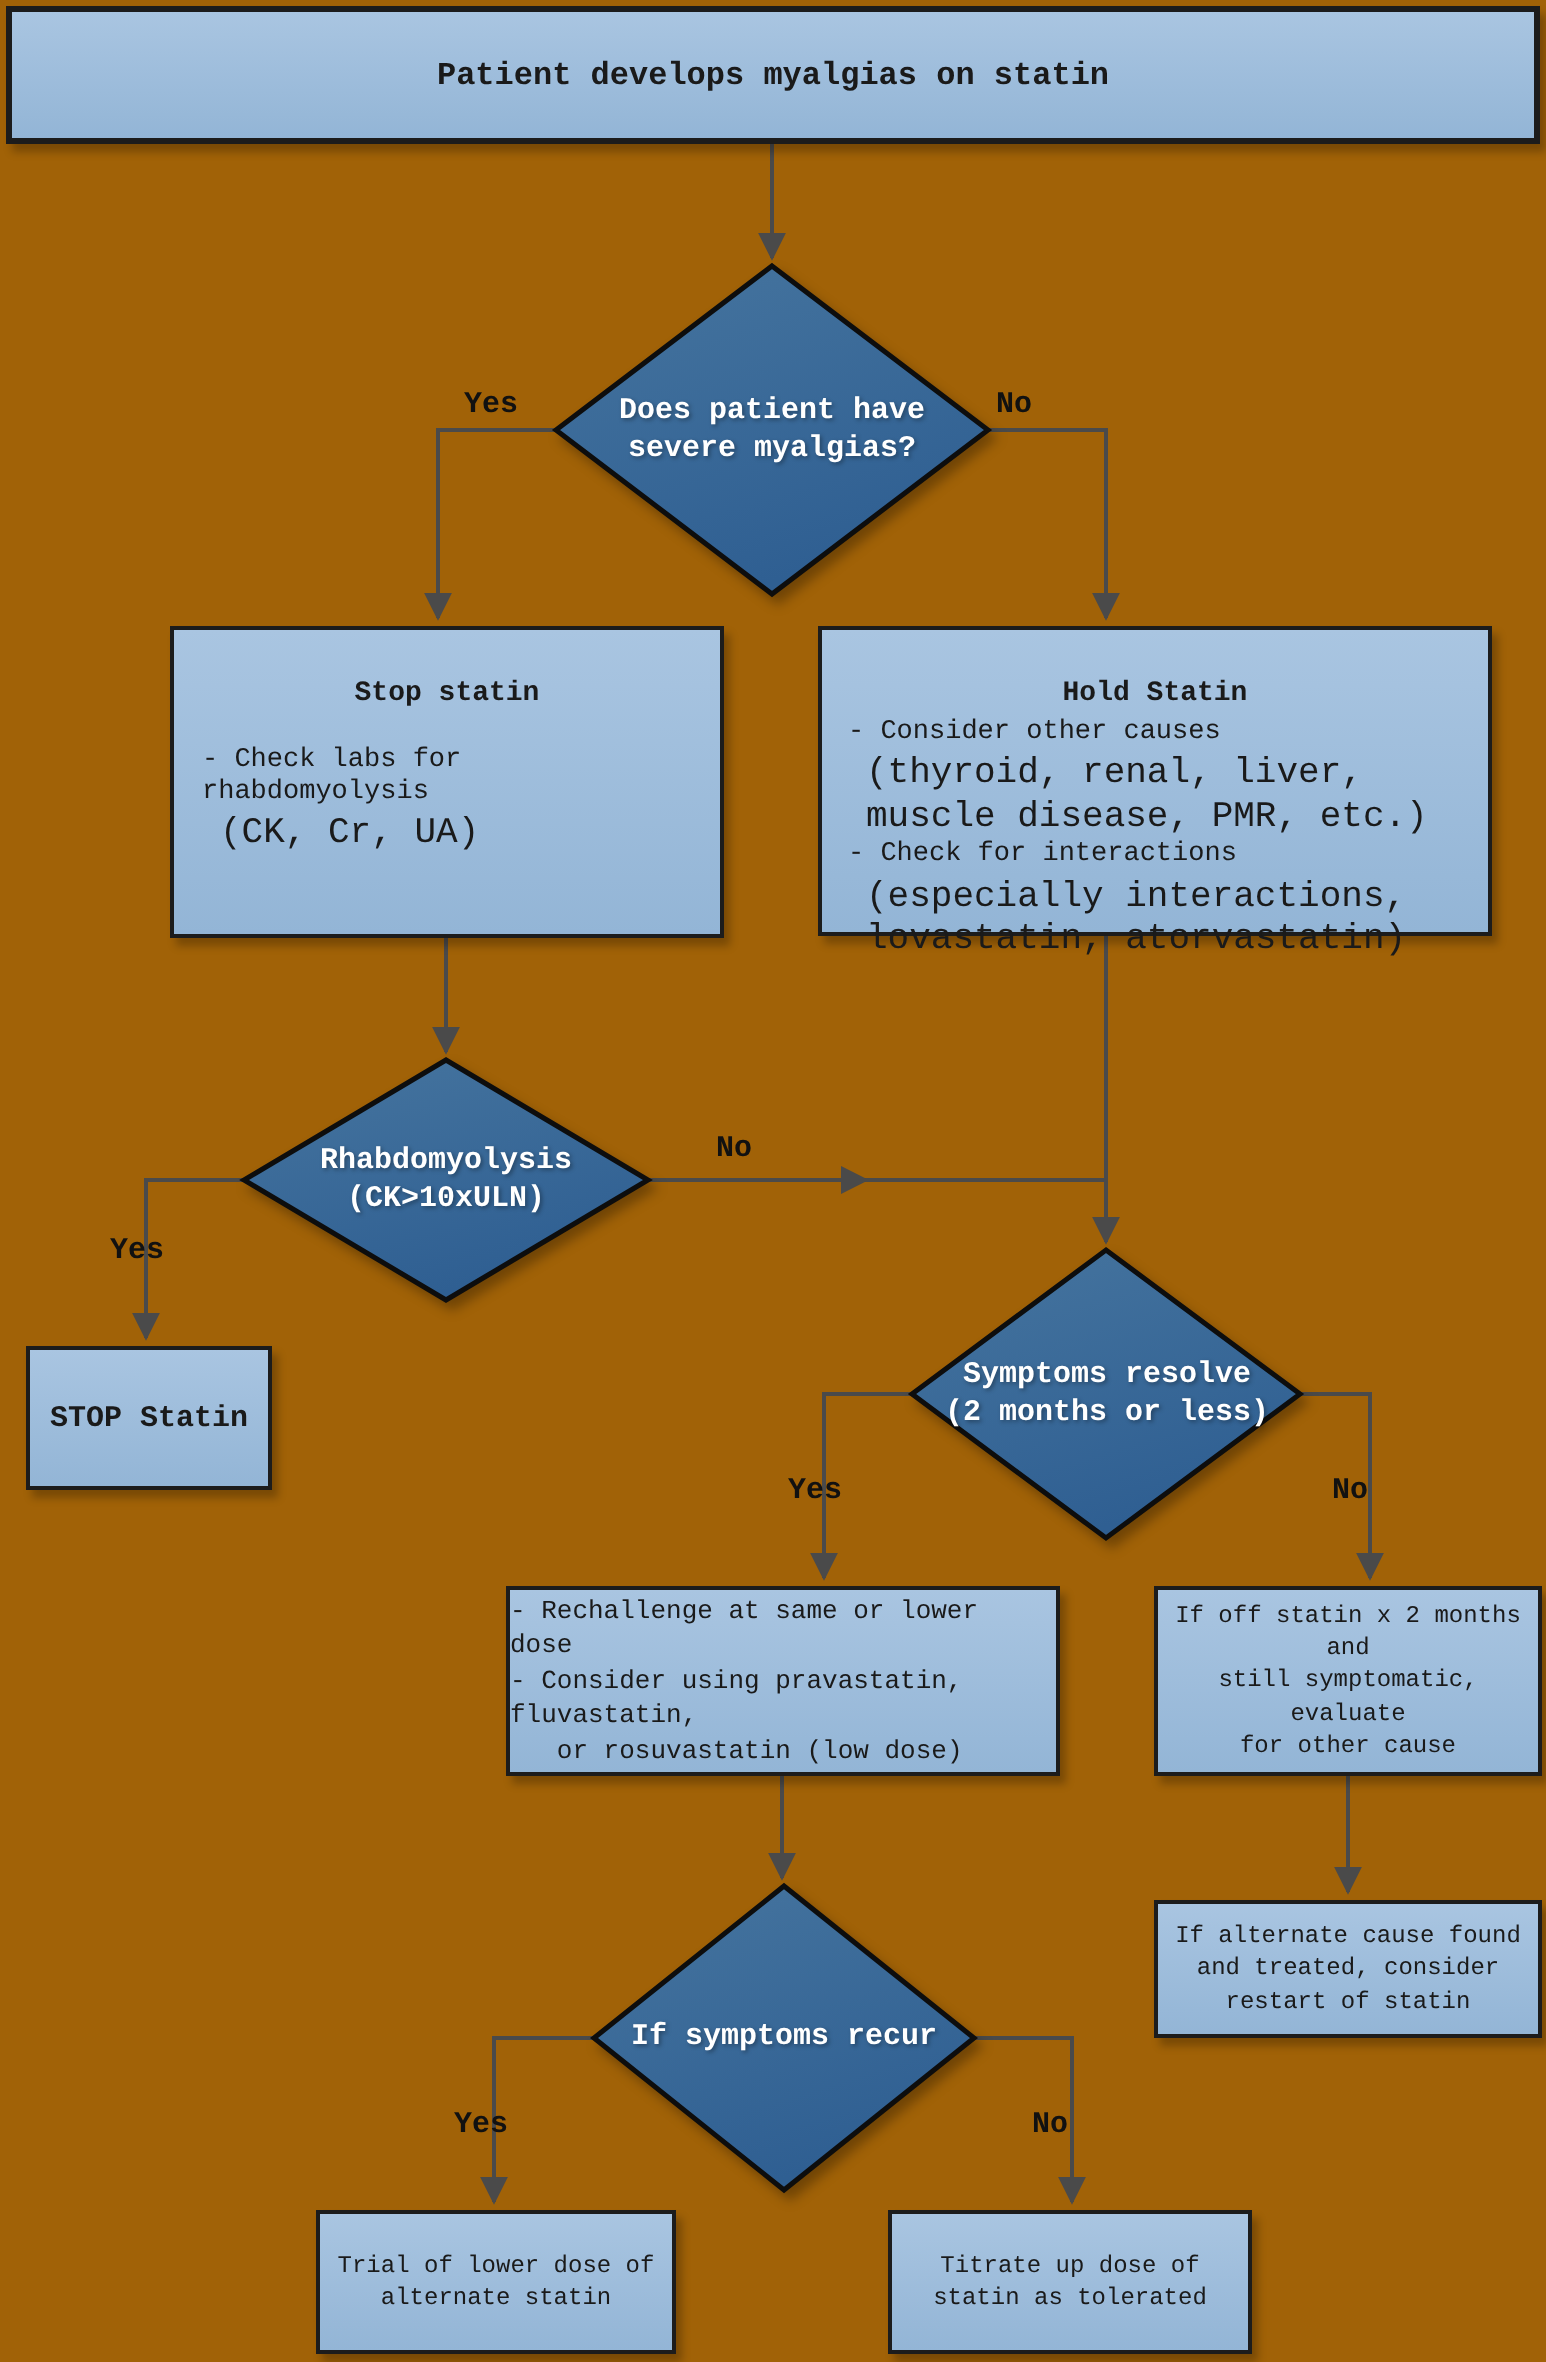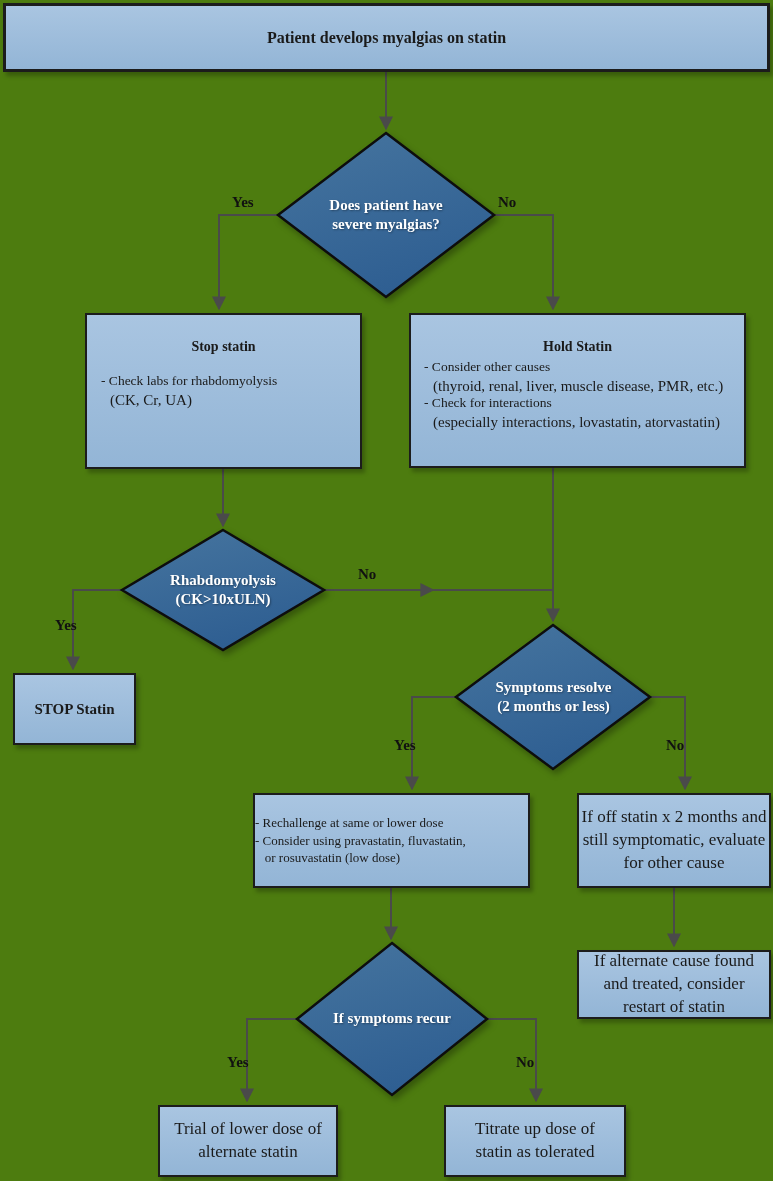--- a/index.html
+++ b/index.html
@@ -1,21 +1,21 @@
 <!DOCTYPE html>
 <html><head>
 <meta charset="utf-8">
 <style>
   html, body { margin: 0; padding: 0; background: #ffffff; }
   #stage {
     position: relative;
     width: 773px;
     height: 1181px;
-    background: #4d7c0f;
-    font-family: Liberation Serif, serif;
+    background: #a16207;
+    font-family: Liberation Mono, monospace;
     color: #1a1a1a;
     overflow: hidden;
   }
   svg.edges {
     position: absolute;
     left: 0; top: 0;
     width: 773px; height: 1181px;
   }
   svg.edges path.line {
     fill: none;
@@ -51,27 +51,27 @@
   .rechallenge-box {
     left: 253px; top: 793px; width: 277px; height: 95px;
     display: flex; align-items: center;
   }
   .offstatin-box  { left: 577px; top: 793px;  width: 194px; height: 95px; }
   .alternate-box  { left: 577px; top: 950px;  width: 194px; height: 69px; }
   .trial-box      { left: 158px; top: 1105px; width: 180px; height: 72px; }
   .titrate-box    { left: 444px; top: 1105px; width: 182px; height: 72px; }
   .center-box {
     display: flex; align-items: center; justify-content: center;
-    text-align: center; font-size: 17px; line-height: 1.35;
+    text-align: center; font-size: 12px; line-height: 1.35;
   }
   .pre { white-space: pre-line; }
   .box-heading { text-align: center; font-weight: bold; font-size: 14px; }
   .stop-box .box-heading { margin-top: 24px; }
   .stop-box .body { margin-top: 18px; padding: 0 8px 0 14px; font-size: 13.5px; line-height: 1.2; }
-  .sub { font-size: 15px; padding-left: 9px; margin-top: 2px; }
+  .sub { font-size: 18px; padding-left: 9px; margin-top: 2px; }
   .hold-box .box-heading { margin-top: 24px; }
   .hold-box .hold-body { padding: 0 6px 0 13px; font-size: 13.5px; line-height: 1.2; }
   .hold-body .item:first-child { margin-top: 4px; }
   .hold-body .item + .item { }
   .rechallenge-lines {
     white-space: pre-wrap; font-size: 13px; line-height: 1.35; 
   }
   .diamond-label {
     position: absolute;
     display: flex; align-items: center; justify-content: center;

